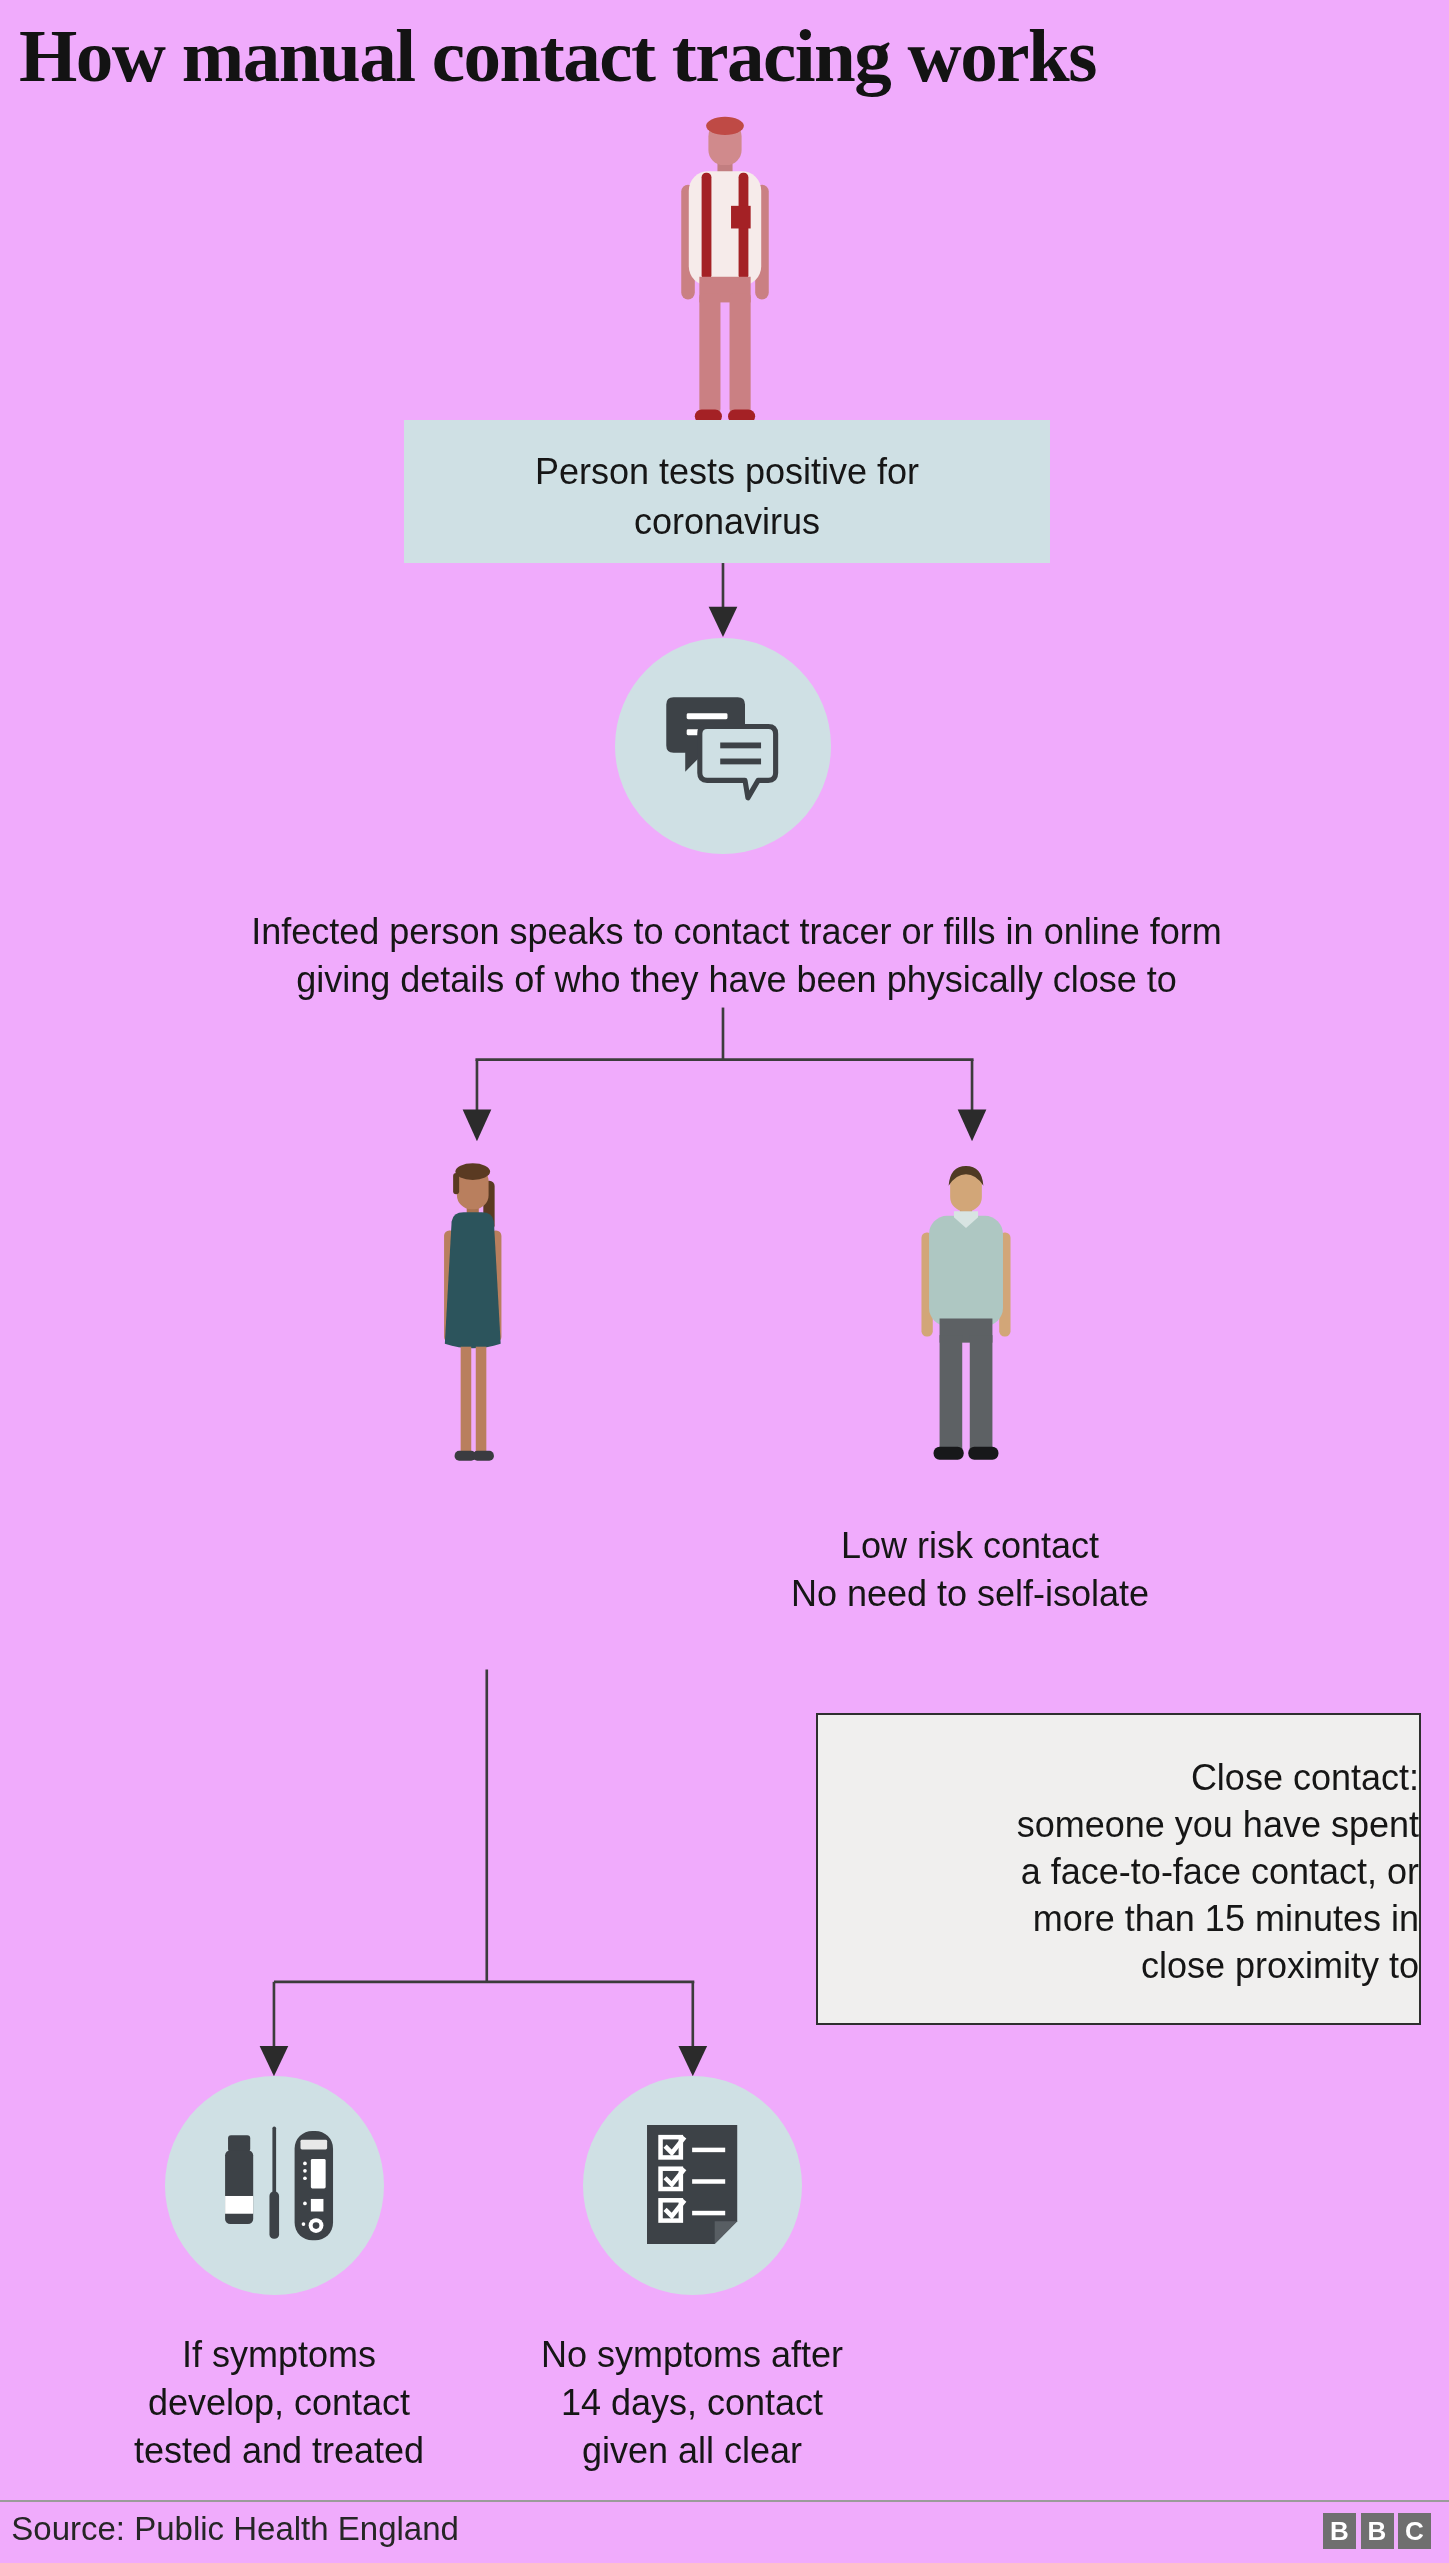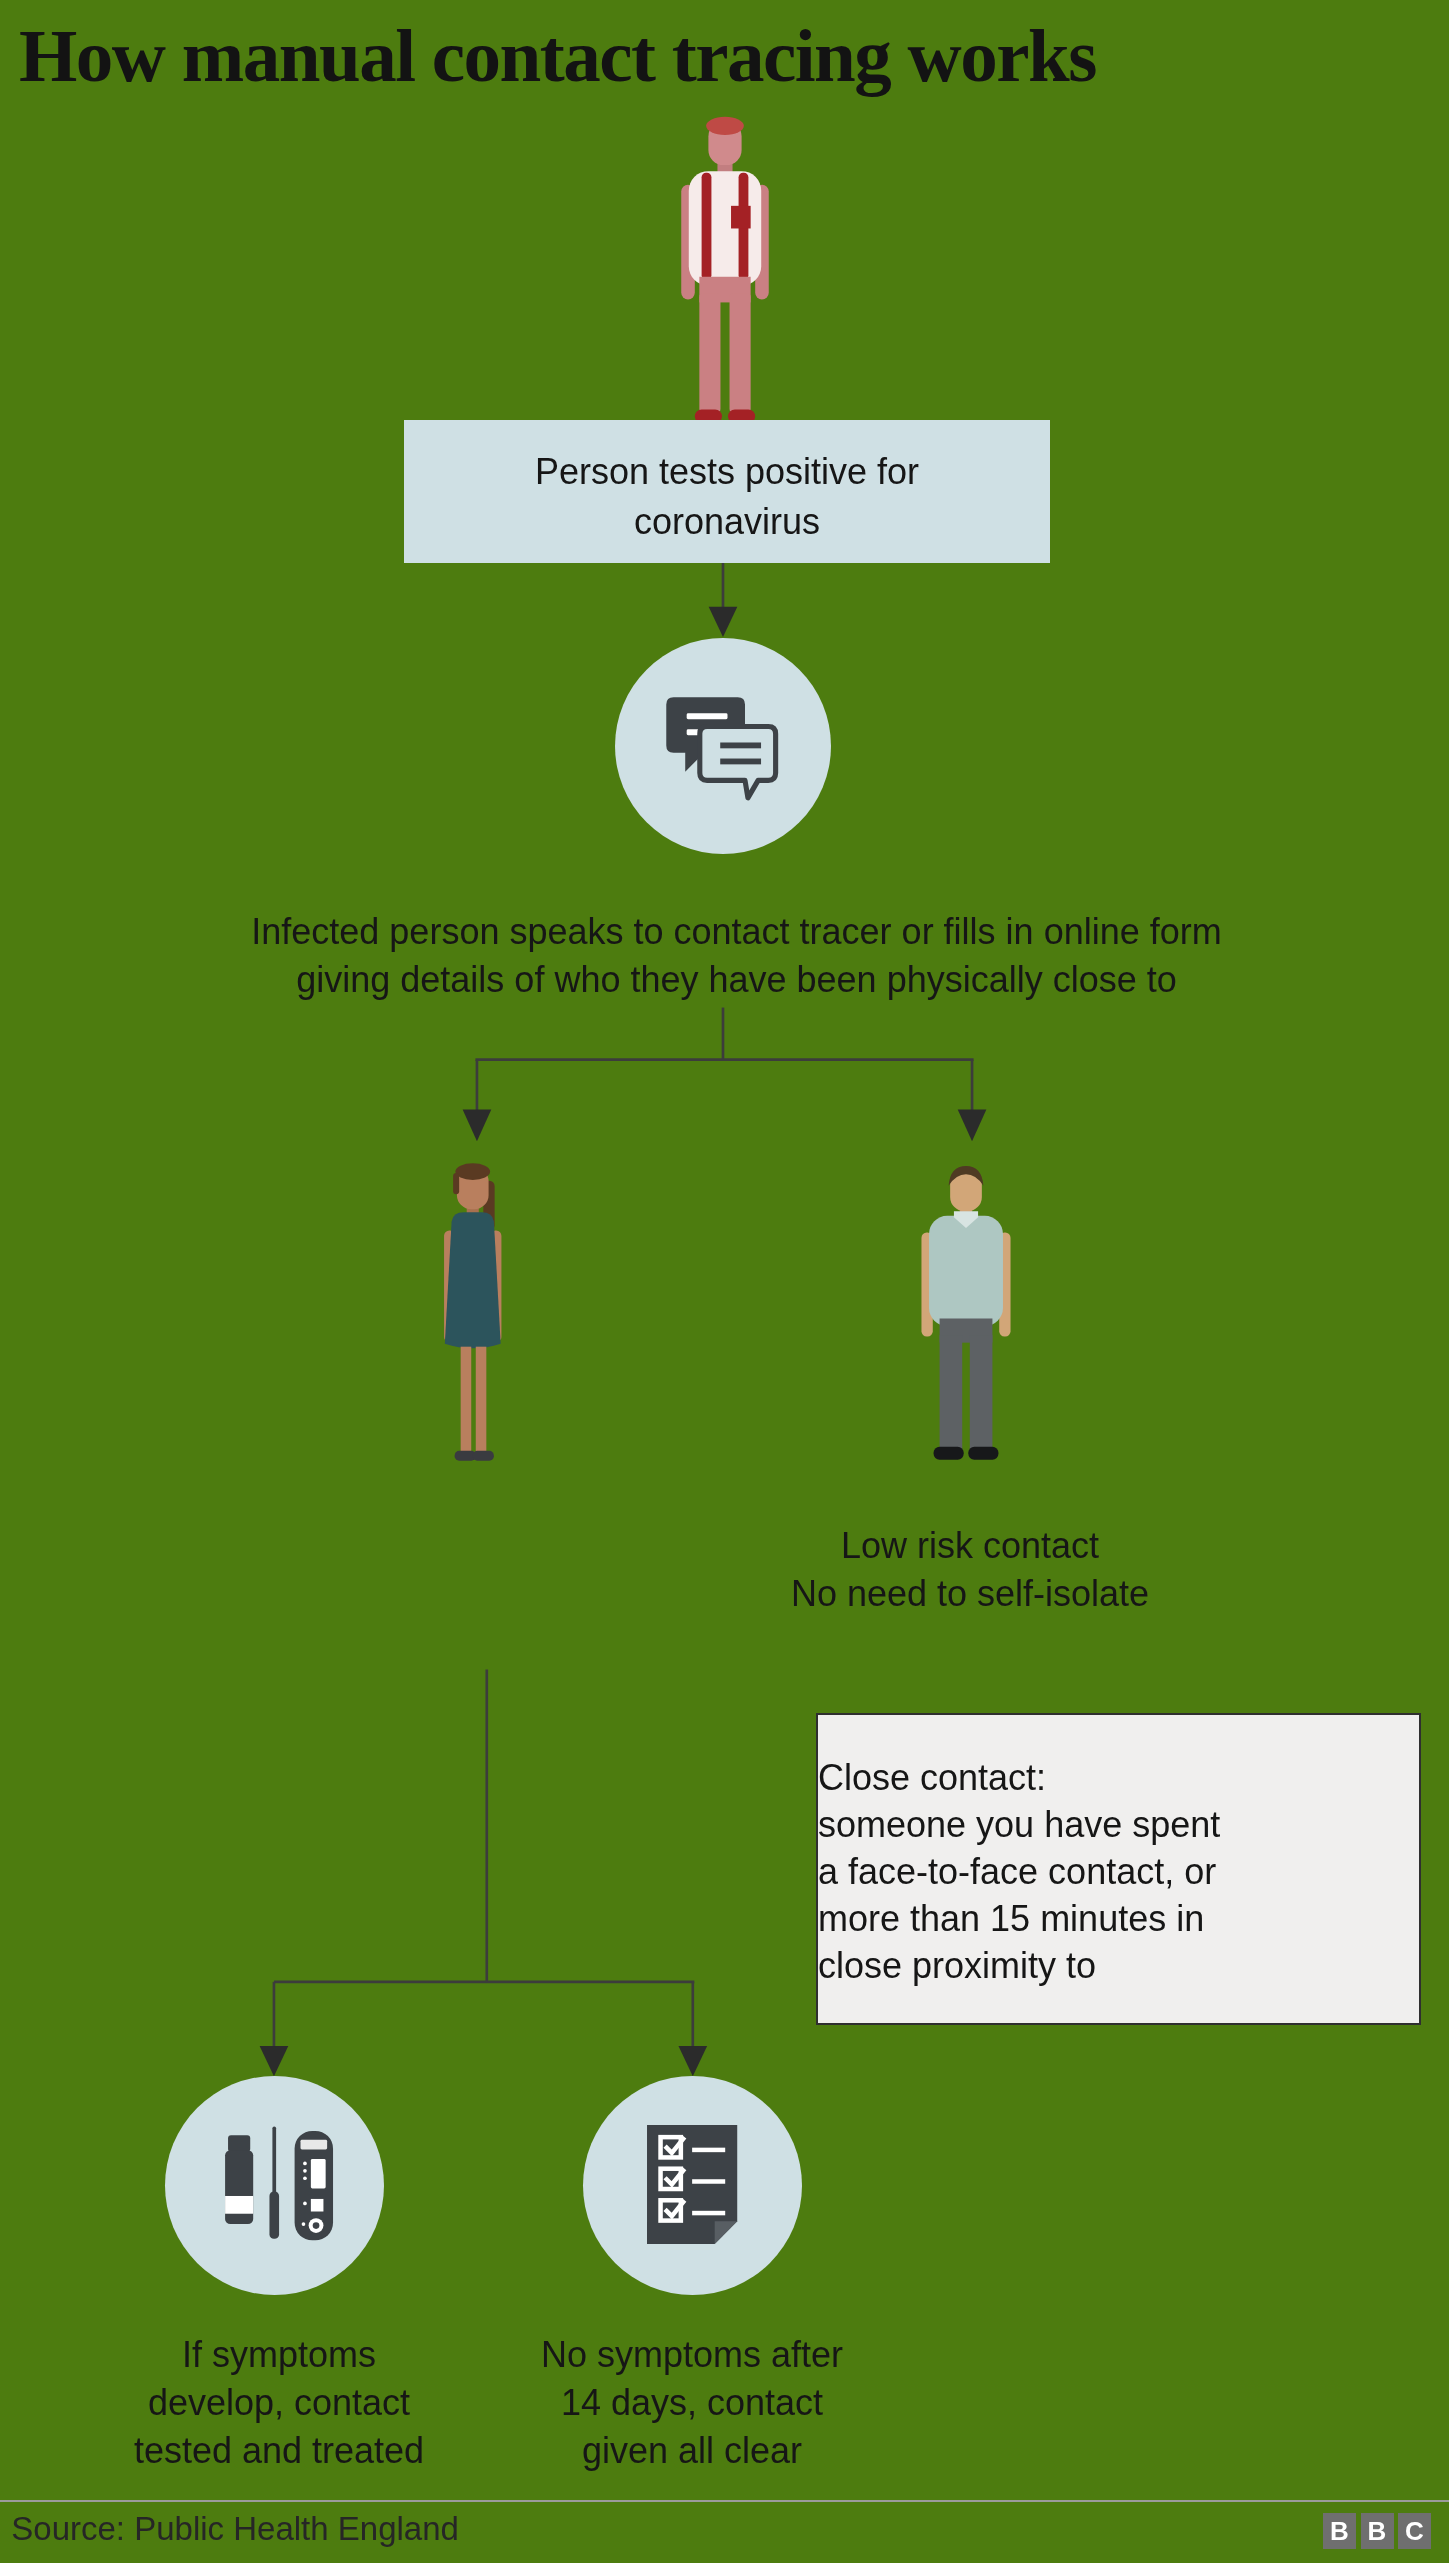--- a/index.html
+++ b/index.html
@@ -1,16 +1,16 @@
 <!DOCTYPE html>
 <html style="font-size:12px"><head>
 <meta charset="utf-8">
 <style>
   html,body{margin:0;padding:0;background:#ffffff;}
-  .canvas{position:relative;width:1449px;height:2563px;background:#4d7c0f;overflow:hidden;
+  .canvas{position:relative;width:1449px;height:2563px;background:#f0abfc;overflow:hidden;
           font-family:"Liberation Sans", sans-serif;color:#161616;}
   h1.title{position:absolute;left:19px;top:15px;margin:0;
            font-family:"Liberation Serif", serif;font-weight:700;
            font-size:75px;line-height:1.08;letter-spacing:-1.5px;color:#131313;}
   svg.connectors{position:absolute;left:0;top:0;width:1449px;height:2563px;pointer-events:none;}
   .bluebox{position:absolute;left:404px;top:420px;width:646px;height:143px;
            background:#cfe0e4;text-align:center;font-size:36px;line-height:50px;
            padding-top:27px;box-sizing:border-box;}
   .bluebox span{display:block;}
   .circle{position:absolute;border-radius:50%;background:#cfe0e4;
@@ -26,21 +26,21 @@
   .fig-woman{left:379px;top:1158px;width:189px;height:317px;}
   .fig-man{left:879px;top:1163px;width:174px;height:311px;}
   .label{position:absolute;text-align:center;font-size:36px;line-height:48px;}
   .label span{display:block;}
   .label-high{left:223px;top:1522px;width:528px;}
   .label-low{left:706px;top:1522px;width:528px;}
   .label-symptoms{left:49px;top:2331px;width:460px;}
   .label-clear{left:462px;top:2331px;width:460px;}
   .graybox{position:absolute;left:816px;top:1713px;width:605px;height:312px;
            background:#f0efee;border:2.3px solid #2f2f2f;box-sizing:border-box;
-           text-align:left;font-size:36px;line-height:47px;padding-top:39px;}
+           text-align:right;font-size:36px;line-height:47px;padding-top:39px;}
   .graybox span{display:block;}
   .divider{position:absolute;left:0;top:2500px;width:1449px;height:2.3px;background:#9b9b9b;}
   .source{position:absolute;left:11.3px;top:2510px;font-size:33px;color:#262626;text-align:right;}
   .bbc{position:absolute;right:18px;top:2513px;display:flex;gap:4.5px;}
   .bbc .sq{width:33px;height:36px;background:#6f6f6f;color:#ffffff;
            font-weight:700;font-size:26px;display:flex;align-items:center;justify-content:center;}
 </style>
 </head>
 <body>
 

